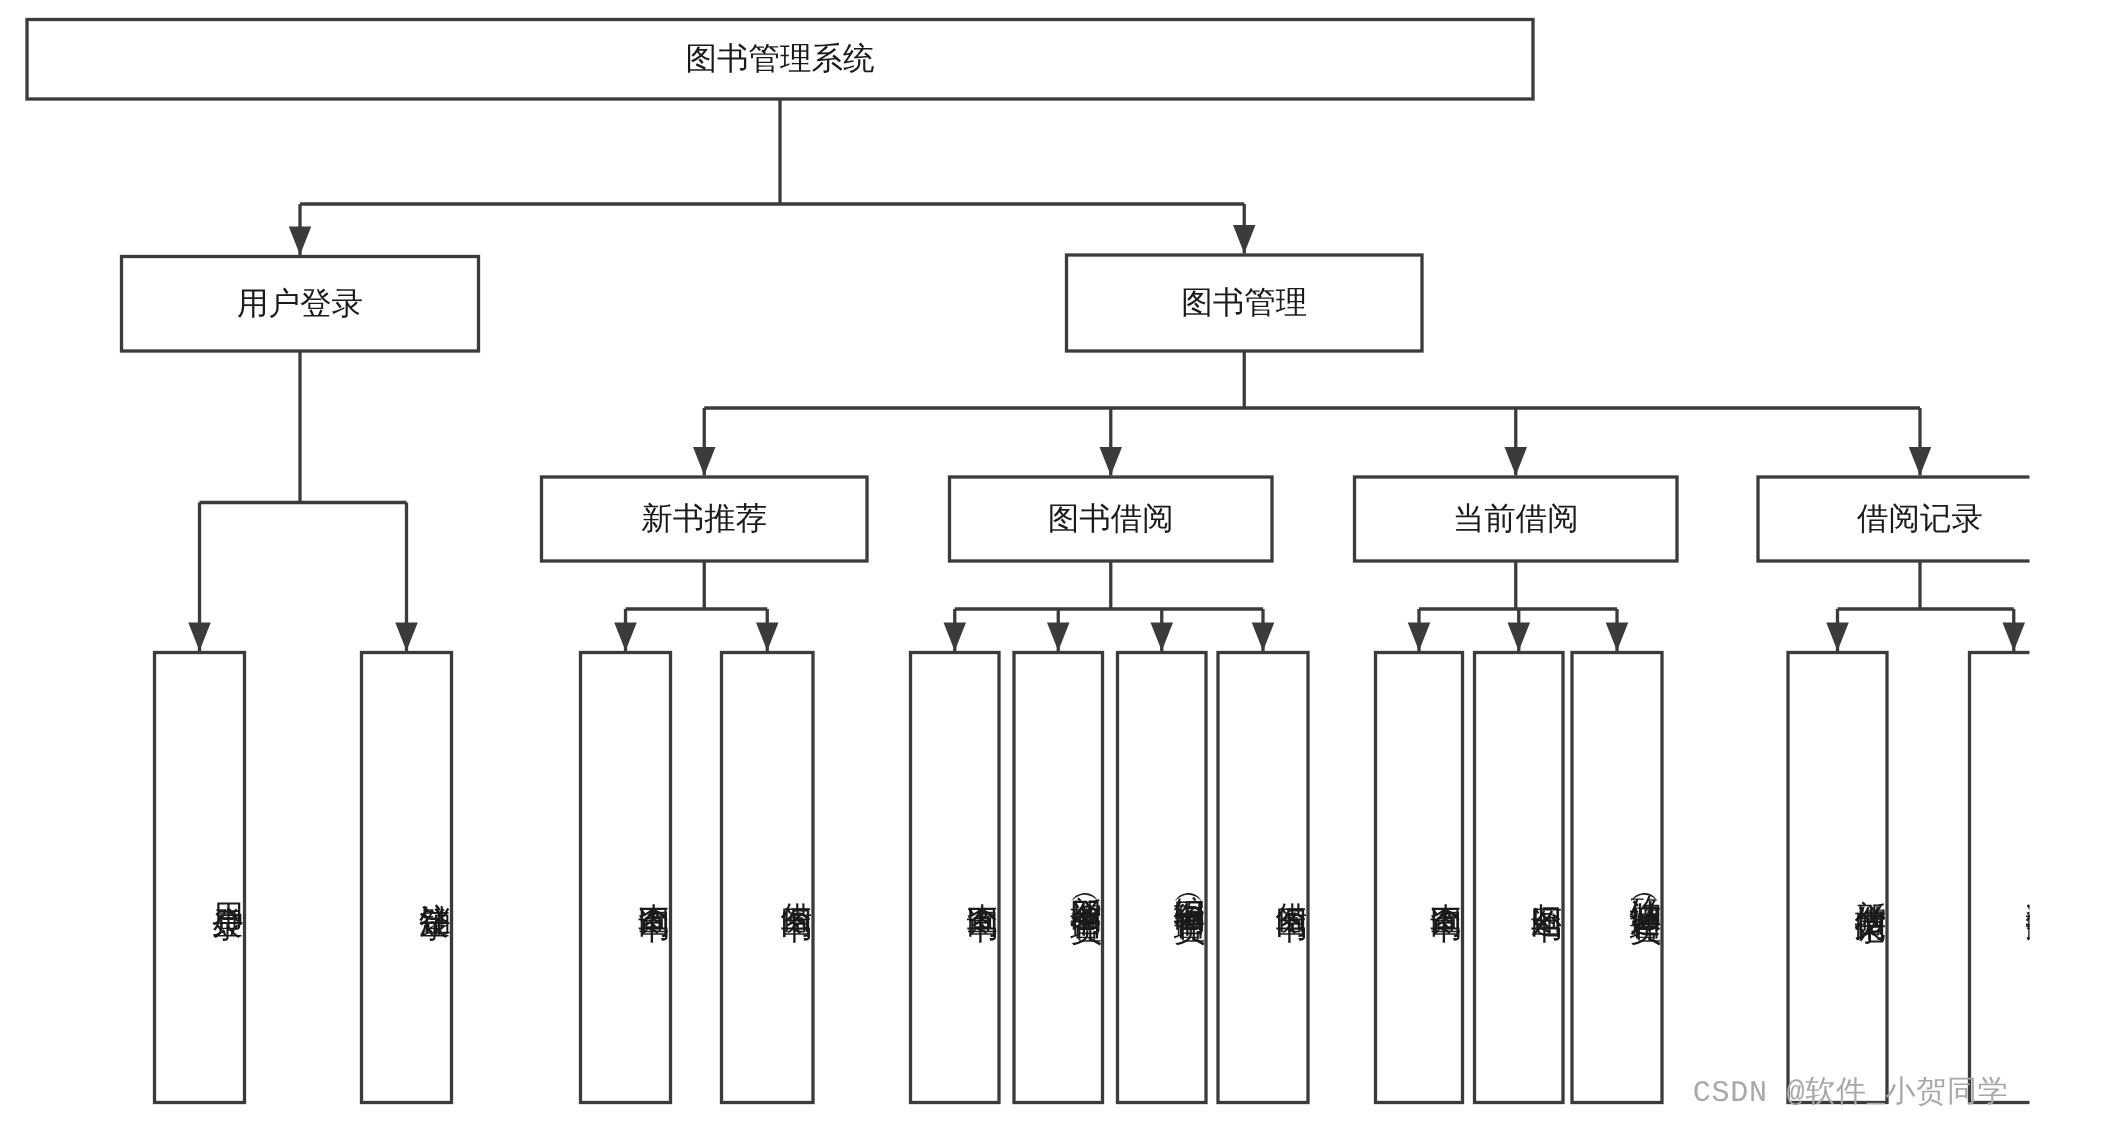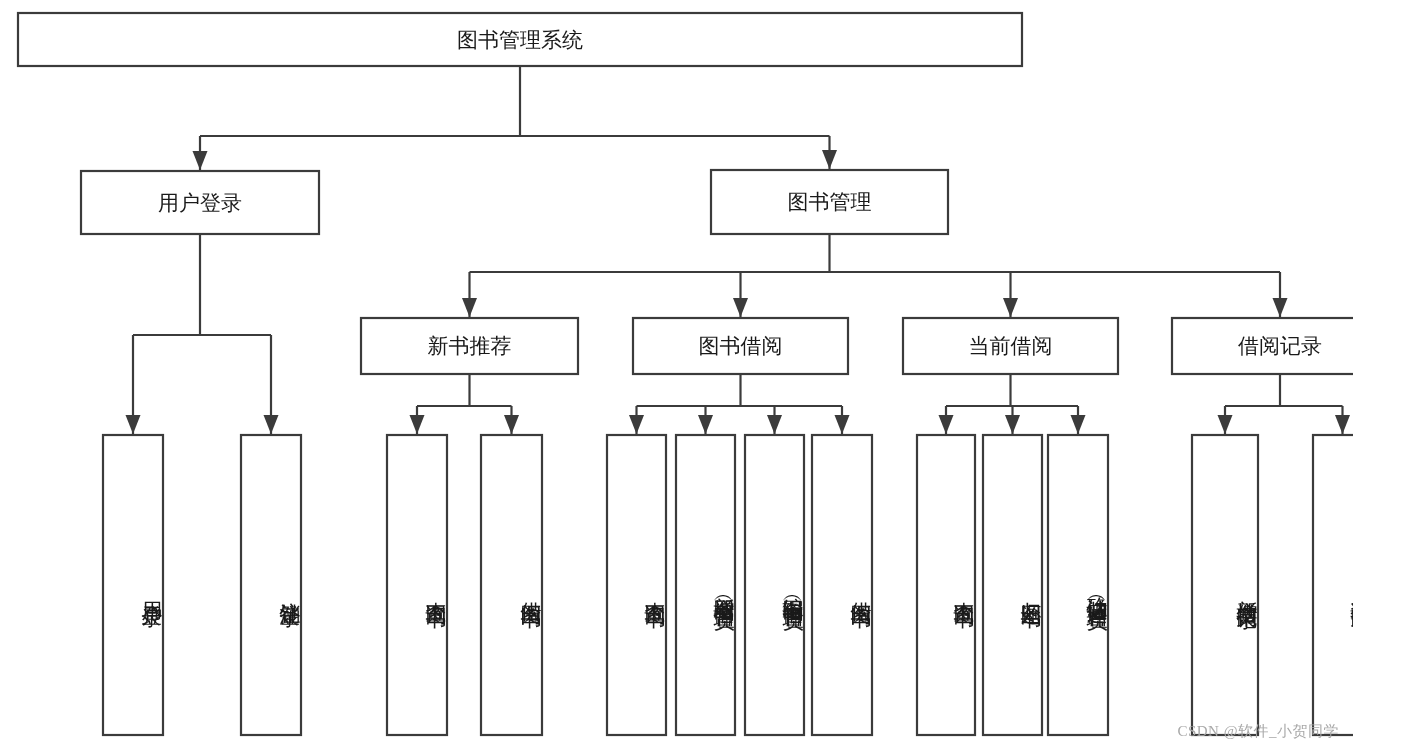--- a/index.html
+++ b/index.html
@@ -58,22 +58,22 @@
     line-height: 1.08;
     letter-spacing: 2px;
     color: #1a1a1a;
     white-space: nowrap;
     pointer-events: none;
   }
   .watermark {
     position: absolute;
     right: 14px;
     bottom: 6px;
-    font-family: Liberation Serif, serif;
-    font-size: 15px;
+    font-family: Liberation Mono, monospace;
+    font-size: 20px;
     color: #a8a8a8;
     letter-spacing: 0.5px;
     white-space: nowrap;
   }
 </style>
 </head>
 <body>
 
 <div id="stage">
   <svg id="diagram-svg" viewBox="0 0 1405 747" xmlns="http://www.w3.org/2000/svg">

